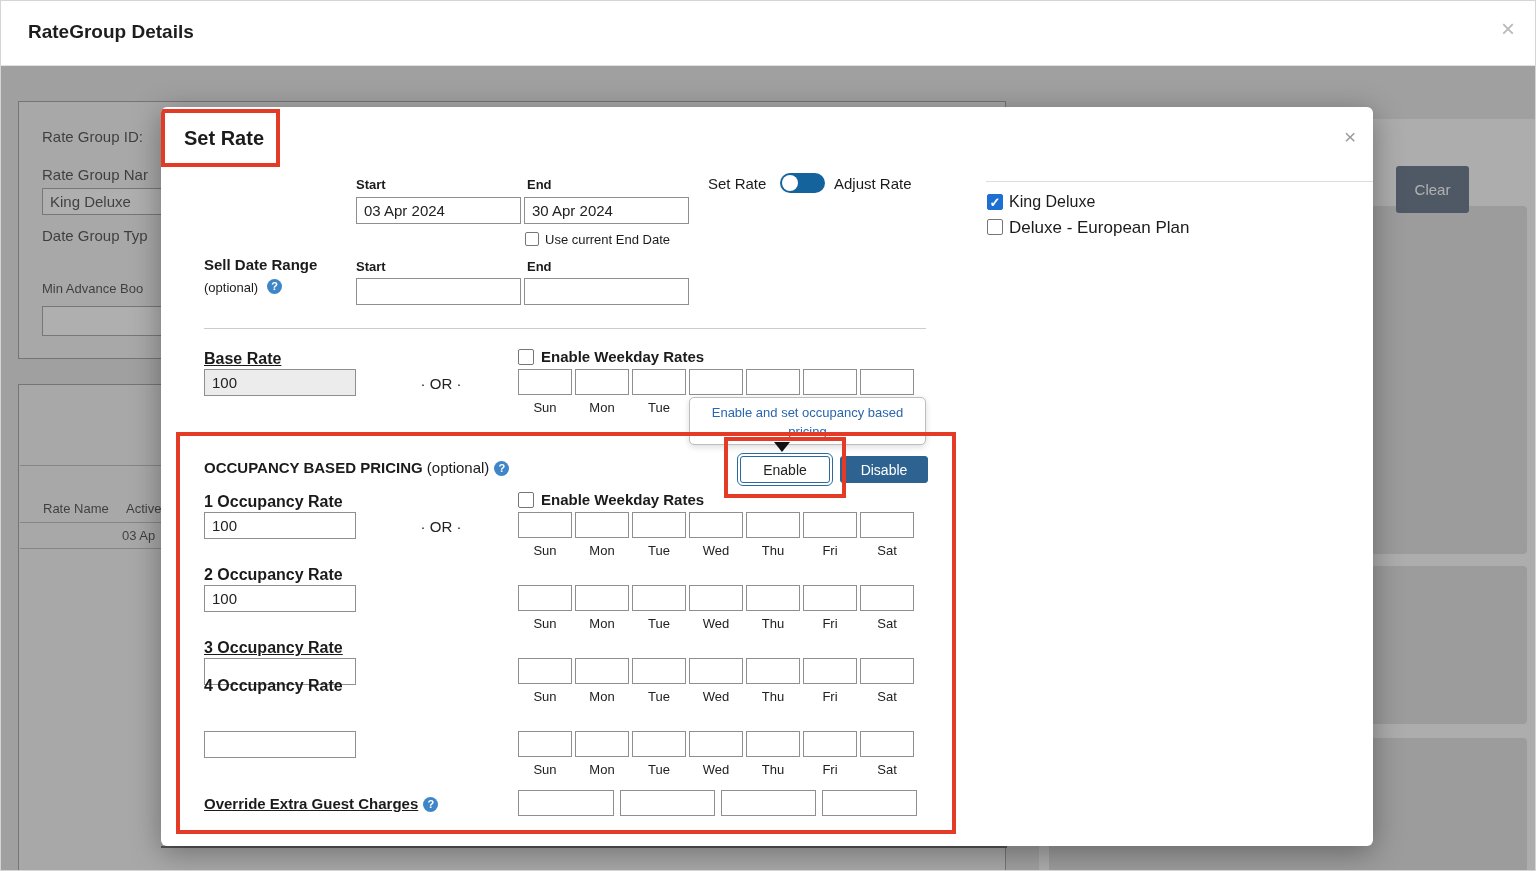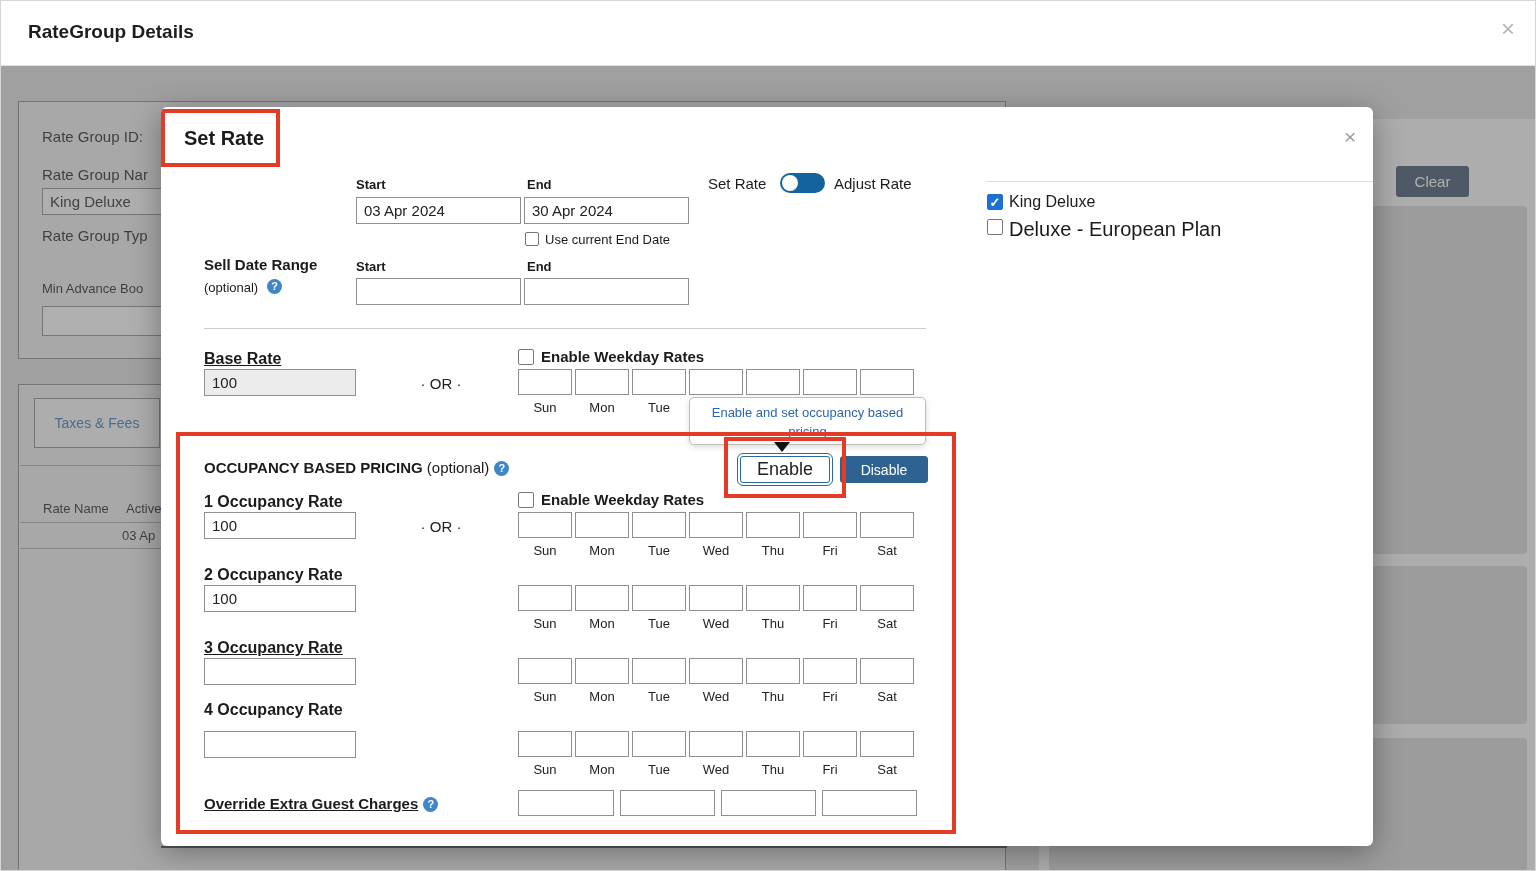--- a/index.html
+++ b/index.html
@@ -52,21 +52,21 @@
   .help.inline { position:static; display:inline-block; vertical-align:1px; margin-left:5px; }
 
   .toggle { position:absolute; width:45px; height:20px; border-radius:10px; background:#15639c; cursor:pointer; }
   .knob { position:absolute; left:2px; top:2px; width:16px; height:16px; border-radius:50%; background:#fff; }
 
   .divider { position:absolute; height:1px; background:#ccc; }
 
   .tooltip { position:absolute; left:528px; top:290px; width:237px; height:48px; background:#fff; border:1px solid #bdbdbd; border-radius:5px; box-shadow:0 2px 6px rgba(0,0,0,0.15); color:#2a66ae; font-size:13px; text-align:center; padding:6px 10px 0; line-height:1.45; z-index:4; }
   .caret { position:absolute; left:613px; top:335px; width:0; height:0; border-left:8px solid transparent; border-right:8px solid transparent; border-top:10px solid #111; z-index:5; }
 
-  .btn-enable { position:absolute; left:579px; top:349px; width:90px; height:27px; background:#fff; border:1px solid #2a6a9e; outline:1px solid #2a6a9e; outline-offset:2px; border-radius:3px; font-size:18px; color:#222; cursor:pointer; font-family:"Liberation Sans",sans-serif; }
+  .btn-enable { position:absolute; left:579px; top:349px; width:90px; height:27px; background:#fff; border:1px solid #2a6a9e; outline:1px solid #2a6a9e; outline-offset:2px; border-radius:3px; font-size:14px; color:#222; cursor:pointer; font-family:"Liberation Sans",sans-serif; }
   .btn-disable { position:absolute; left:679px; top:349px; width:88px; height:27px; background:#2e6391; border:1px solid #2e6391; border-radius:3px; font-size:14px; color:#fff; cursor:pointer; font-family:"Liberation Sans",sans-serif; }
 
   .redbox { position:absolute; border:4px solid #e33b26; z-index:50; pointer-events:none; }
 
   .or-text { position:absolute; width:60px; text-align:center; font-size:15px; color:#222; }
 </style>
 </head>
 <body>
 
 <div class="screen">
@@ -74,42 +74,39 @@
   <div class="topbar">
     <div class="page-title">RateGroup Details</div>
     <div class="page-close">×</div>
   </div>
 
   <div class="bg">
     <div class="panel" style="left:17px; top:35px; width:988px; height:258px;">
       <div class="bg-lbl" style="left:23px; top:26px;">Rate Group ID: </div>
       <div class="bg-lbl" style="left:23px; top:64px;">Rate Group Nar</div>
       <input class="bg-input" style="left: 23px; top: 86px; width: 200px; height: 27px;" value="King Deluxe">
-      <div class="bg-lbl" style="left:23px; top:125px;">Rate Group Typ</div>
+      <div class="bg-lbl" style="left:23px; top:125px;">Date Group Typ</div>
       <div class="bg-lbl-sm" style="left:23px; top:179px;">Min Advance Boo</div>
       <input class="bg-input" style="left: 23px; top: 204px; width: 200px; height: 30px;">
     </div>
 
     <div class="panel" style="left:17px; top:318px; width:988px; height:488px;">
-      <div class="bg-tab" style="left:15px; top:13px; width:126px; height:50px;">
-        <span>Taxes &amp; Fees</span>
-      </div>
       <div class="hline" style="left:1px; top:80px; width:984px;"></div>
       <div class="bg-lbl-sm" style="left:24px; top:116px;">Rate Name</div>
       <div class="bg-lbl-sm" style="left:107px; top:116px;">Active</div>
       <div class="hline" style="left:1px; top:137px; width:984px;"></div>
       <div class="bg-lbl-sm" style="left:103px; top:143px;">03 Ap</div>
       <div class="hline" style="left:1px; top:163px; width:984px;"></div>
     </div>
 
     <div class="right-white" style="left:1038px; top:53px; width:498px; height:753px;">
       <div class="gray-block" style="left:10px; top:87px; width:478px; height:348px;"></div>
       <div class="gray-block" style="left:10px; top:447px; width:478px; height:158px;"></div>
       <div class="gray-block" style="left:10px; top:619px; width:478px; height:134px;"></div>
-      <button class="clear-btn" style="left:357px; top:47px; width:73px; height:31px;text-align:right;">Clear</button>
+      <button class="clear-btn" style="left:357px; top:47px; width:73px; height:47px;text-align:right;">Clear</button>
     </div>
 
     <div class="dark-line" style="left:160px; top:780px; width:846px; height:2px;"></div>
   </div>
 
   <div class="overlay"></div>
 
   <div class="modal">
     <div class="modal-title">Set Rate</div>
     <div class="modal-close">×</div>
@@ -230,21 +227,21 @@
     <div class="daylabels" style="left:357px; top:582px;">
       <span>Sun</span>
         <span>Mon</span>
         <span>Tue</span>
         <span>Wed</span>
         <span>Thu</span>
         <span>Fri</span>
         <span>Sat</span>
     </div>
 
-    <div class="lbl-b16" style="left:43px; top:567px;margin-top:24px;">4 Occupancy Rate</div>
+    <div class="lbl-b16" style="left:43px; top:567px;">4 Occupancy Rate</div>
     <input class="tin" style="left: 43px; top: 624px; width: 152px; height: 27px;" value="">
     <div class="days" style="left:357px; top:624px;">
       <input style="">
         <input style="">
         <input style="">
         <input style="">
         <input style="">
         <input style="">
         <input style="">
     </div>
@@ -265,20 +262,20 @@
       <input style="width: 96px;">
         <input style="width: 95px;">
         <input style="width: 95px;">
         <input style="width: 95px;">
     </div>
 
     <div class="divider" style="left:825px; top:74px; width:531px; background:#ddd;"></div>
     <span class="cb cb16 checked" style="left:826px; top:87px;">✓</span>
     <div class="lbl-15" style="left:848px; top:86px; font-size:16px;">King Deluxe</div>
     <span class="cb cb16" style="left:826px; top:112px;"></span>
-    <div class="lbl-15" style="left:848px; top:111px; font-size:20px;">Deluxe - European Plan</div>
+    <div class="lbl-15" style="left:848px; top:111px; font-size:17px;">Deluxe - European Plan</div>
 
     <div class="redbox" style="left:0px; top:2px; width:119px; height:58px;"></div>
     <div class="redbox" style="left:563px; top:330px; width:122px; height:61px;"></div>
     <div class="redbox" style="left:15px; top:325px; width:780px; height:402px;"></div>
   </div>
 
 </div>
 
 </body></html>

